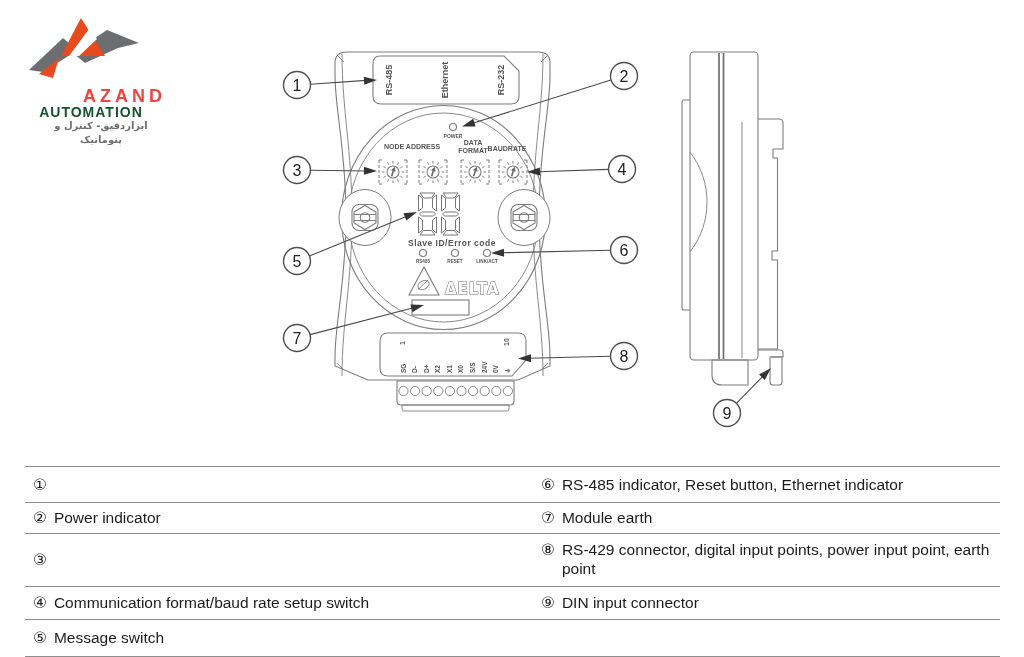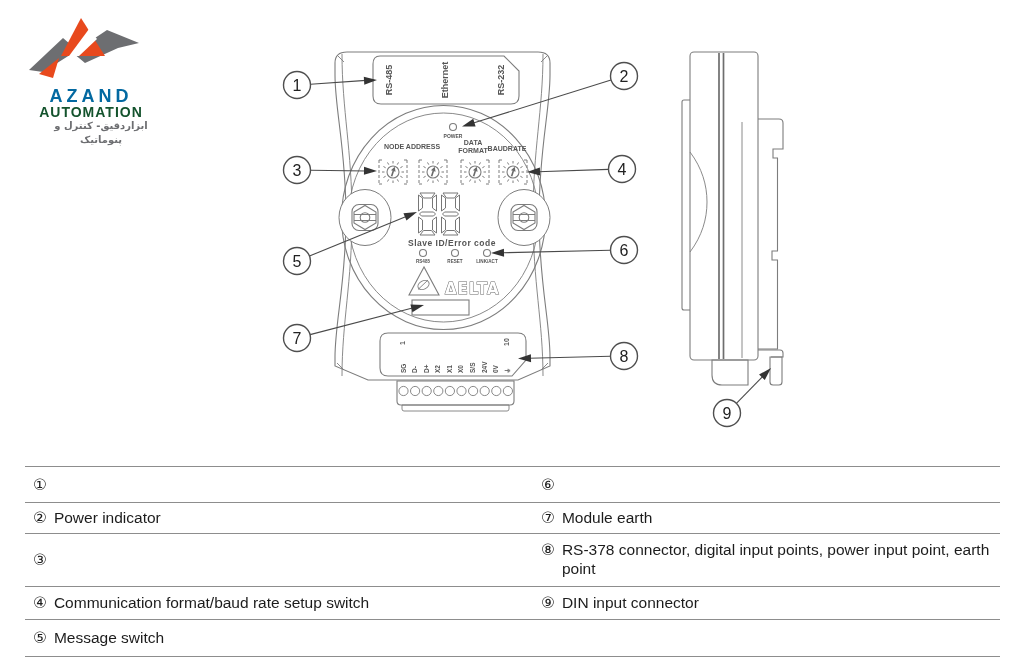--- a/index.html
+++ b/index.html
@@ -11,21 +11,21 @@
   .thin{stroke-width:0.9;}
   .leader{stroke:#4a4a4a;stroke-width:1.1;fill:none;}
   .ah{fill:#333;}
   .co-circle{fill:#fff;stroke:#4f4f4f;stroke-width:1.4;}
   .co-num{fill:#222;font-size:16px;font-family:"Liberation Sans",sans-serif;}
   .dtx{fill:#555;font-weight:bold;font-family:"Liberation Sans","DejaVu Sans",sans-serif;}
   .wordmark{fill:#fff;stroke:#6a6a6a;stroke-width:1;paint-order:stroke;font-weight:900;
     font-size:15px;letter-spacing:1px;font-family:"DejaVu Sans","Liberation Sans",sans-serif;}
   
   #logo{position:absolute;left:16px;top:12px;width:150px;text-align:center;}
-  #logo .azand{font-size:18px;font-weight:bold;color:#0369a1;letter-spacing:4px;line-height:17px;}
+  #logo .azand{font-size:18px;font-weight:bold;color:#ef4444;letter-spacing:4px;line-height:17px;text-align:right;}
   #logo .auto{font-size:14px;font-weight:bold;color:#14532d;letter-spacing:1px;line-height:14px;}
   #logo .fa{font-size:10px;font-weight:bold;color:#6d6e71;line-height:14px;
     font-family:"DejaVu Sans",sans-serif;direction:rtl;margin-left:20px;}
   
   #legend{position:absolute;left:25px;top:466px;width:975px;border-bottom:1.5px solid #8d8d8d;
     color:#1c1c1c;font-size:15.5px;}
   .trow{display:grid;grid-template-columns:508px 467px;border-top:1.5px solid #8d8d8d;}
   .cell{display:flex;gap:7px;align-items:center;padding:0 6px 0 8px;line-height:1.25;}
   .cell .mk{flex:0 0 auto;}
   .r1{height:35px;} .r2{height:30px;} .r3{height:52px;} .r4{height:32px;} .r5{height:36px;}
@@ -274,39 +274,40 @@
     </g>
   </svg>
 
   <div id="legend">
     <div class="trow r1">
       <div class="cell">
         <span class="mk">①</span>
       </div>
       <div class="cell">
         <span class="mk">⑥</span>
+        <span>RS-485 indicator, Reset button, Ethernet indicator</span>
       </div>
     </div>
     <div class="trow r2">
       <div class="cell">
         <span class="mk">②</span>
         <span>Power indicator</span>
       </div>
       <div class="cell">
         <span class="mk">⑦</span>
         <span>Module earth</span>
       </div>
     </div>
     <div class="trow r3">
       <div class="cell">
         <span class="mk">③</span>
       </div>
       <div class="cell top-align">
         <span class="mk">⑧</span>
-        <span>RS-378 connector, digital input points, power input point, earth point</span>
+        <span>RS-429 connector, digital input points, power input point, earth point</span>
       </div>
     </div>
     <div class="trow r4">
       <div class="cell">
         <span class="mk">④</span>
         <span>Communication format/baud rate setup switch</span>
       </div>
       <div class="cell">
         <span class="mk">⑨</span>
         <span>DIN input connector</span>

